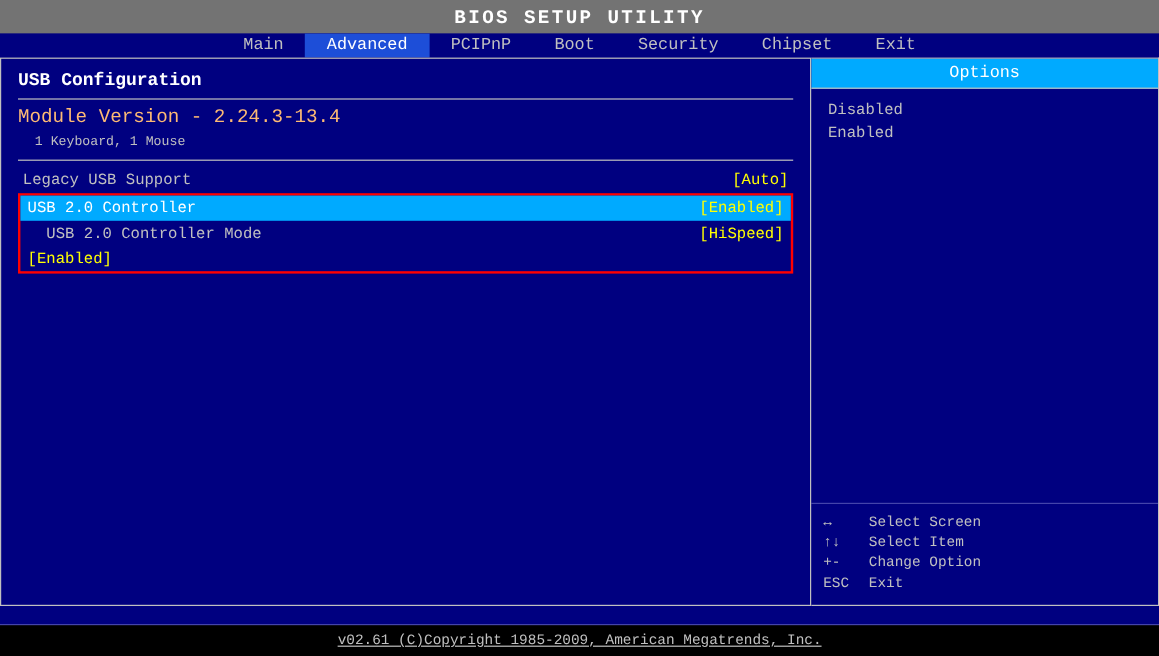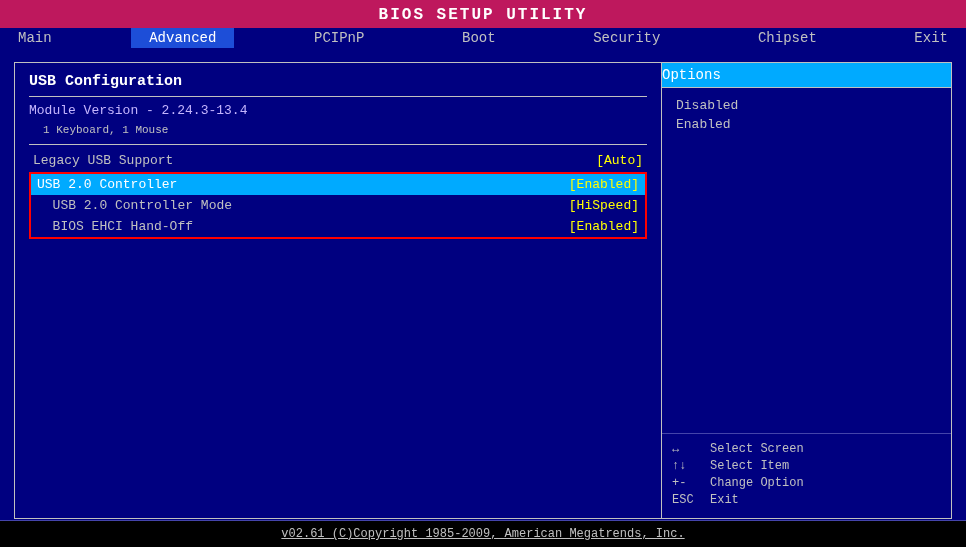--- a/index.html
+++ b/index.html
@@ -8,54 +8,54 @@
       height: 547px;
       background-color: #000080;
       font-family: 'Courier New', Courier, monospace;
       color: #c0c0c0;
       overflow: hidden;
       position: relative;
     }
 
     
     #title-bar {
-      background-color: #be185d;
+      background-color: #737373;
       text-align: center;
       padding: 6px 0 4px 0;
       color: #ffffff;
       font-size: 16px;
       font-weight: bold;
       letter-spacing: 2px;
     }
 
     
     #tab-row {
       display: flex;
-      justify-content: space-between;
+      justify-content: center;
       background-color: #000080;
       padding-bottom: 0;
     }
 
     .tab {
       padding: 2px 18px;
       color: #c0c0c0;
       font-size: 14px;
       cursor: pointer;
     }
 
     .tab.active {
       background-color: #1d4ed8;
       color: #ffffff;
     }
 
     
     #main-layout {
       display: flex;
       height: calc(547px - 60px - 30px);
-      margin: 14px;
+      margin: 0;
     }
 
     
     #left-panel {
       flex: 1;
       background-color: #000080;
       border: 1px solid #c0c0c0;
       padding: 10px 14px;
       position: relative;
     }
@@ -67,22 +67,22 @@
       margin-bottom: 6px;
     }
 
     .divider {
       border: none;
       border-top: 1px solid #c0c0c0;
       margin: 6px 0;
     }
 
     .info-text {
-      color: #c4b5fd;
-      font-size: 13px;
+      color: #fdba74;
+      font-size: 16px;
       margin-bottom: 4px;
     }
 
     .info-bold {
       color: #ffffff;
       font-size: 13px;
       font-weight: bold;
       margin-bottom: 2px;
     }
 
@@ -143,21 +143,21 @@
       border: 1px solid #c0c0c0;
       border-left: none;
       display: flex;
       flex-direction: column;
     }
 
     #options-header {
       background-color: #00aaff;
       color: #ffffff;
       font-size: 14px;
-      text-align: left;
+      text-align: center;
       padding: 4px 0;
       border-bottom: 1px solid #c0c0c0;
     }
 
     #options-body {
       padding: 10px 14px;
       flex: 1;
     }
 
     .option-item {
@@ -238,21 +238,20 @@
     <div id="selection-box">
       <div class="selection-item active">
         <span class="item-label">USB 2.0 Controller</span>
         <span class="item-value">[Enabled]</span>
       </div>
       <div class="selection-item normal">
         <span class="item-label">&nbsp;&nbsp;USB 2.0 Controller Mode</span>
         <span class="item-value">[HiSpeed]</span>
       </div>
       <div class="selection-item normal">
-        <span class="item-label">&nbsp;&nbsp;BIOS EHCI Hand-Off</span>
         <span class="item-value">[Enabled]</span>
       </div>
     </div>
 
   </div>
 
   <div id="right-panel">
     <div id="options-header">Options</div>
     <div id="options-body">
 

